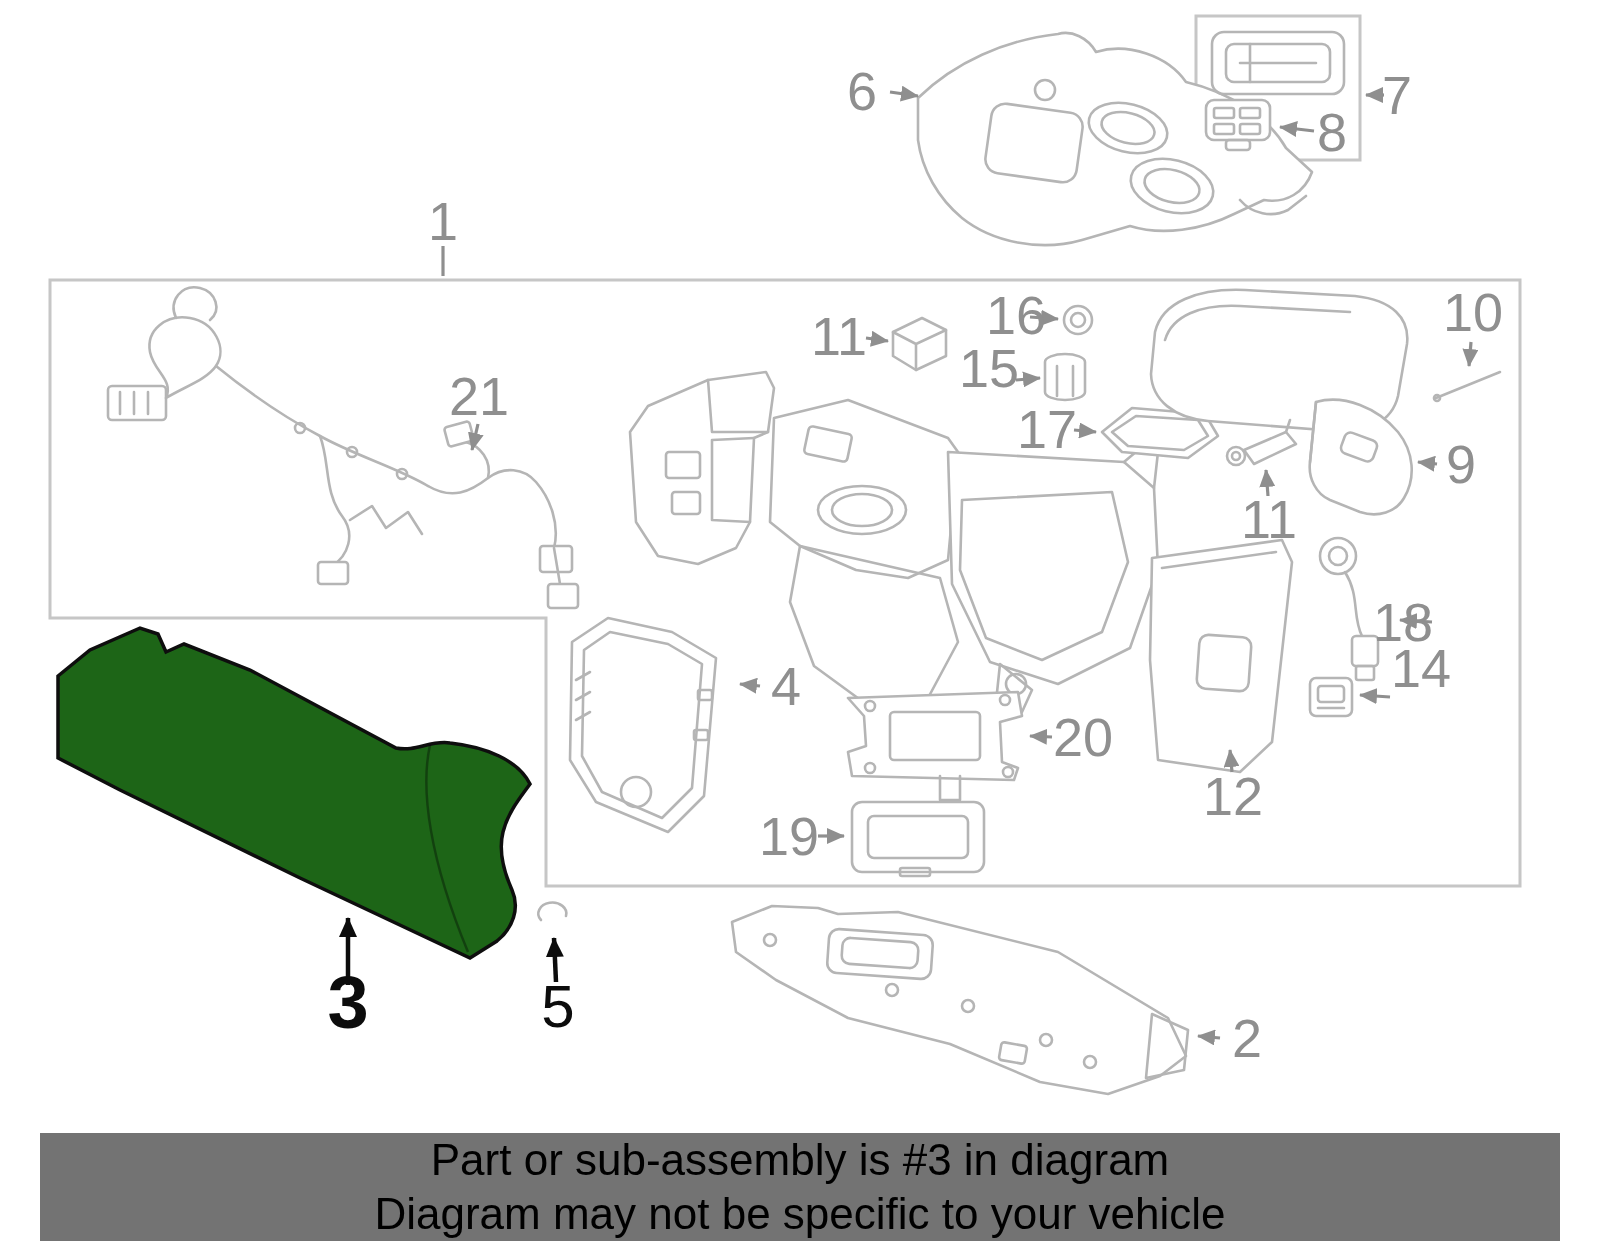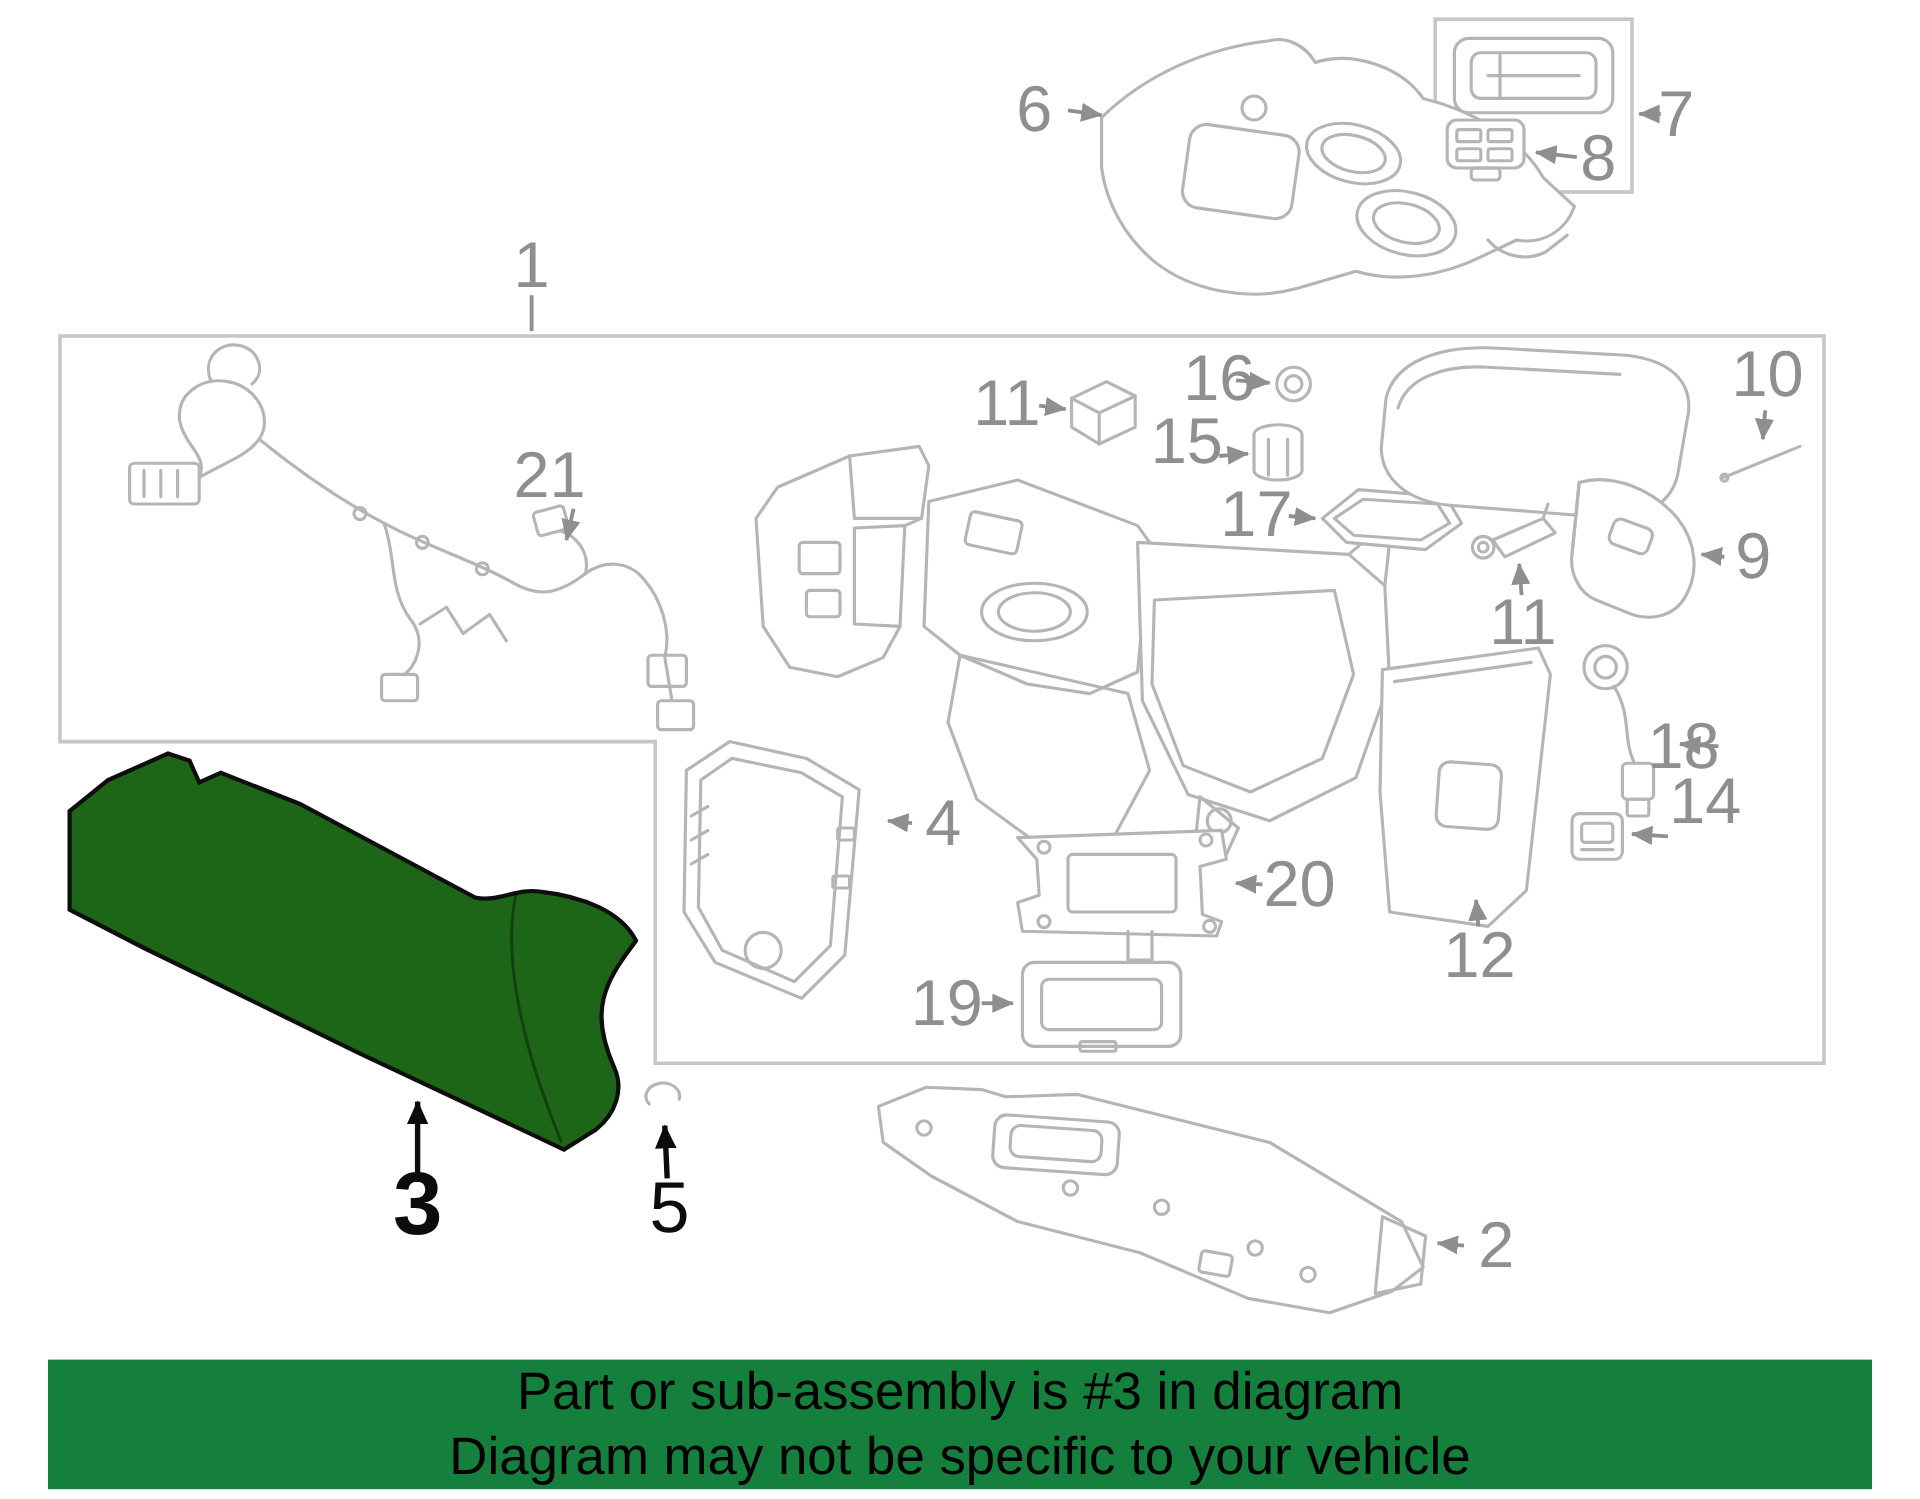--- a/index.html
+++ b/index.html
@@ -252,20 +252,20 @@
   <div class="callout" style="left:1269px;top:519px">11</div>
   <div class="callout" style="left:1233px;top:796px">12</div>
   <div class="callout" style="left:839px;top:336px">11</div>
   <div class="callout" style="left:1421px;top:668px">14</div>
   <div class="callout" style="left:989px;top:368px">15</div>
   <div class="callout" style="left:1016px;top:315px">16</div>
   <div class="callout" style="left:1047px;top:429px">17</div>
   <div class="callout" style="left:1403px;top:622px">18</div>
   <div class="callout" style="left:789px;top:836px">19</div>
   <div class="callout" style="left:1083px;top:737px">20</div>
-  <div class="callout" style="left:458px;top:396px">21</div>
-
-  <div class="banner" style="background-color: #15803d; color: rgb(0, 0, 0);">
+  <div class="callout" style="left:479px;top:396px">21</div>
+
+  <div class="banner" style="background-color: #737373; color: rgb(0, 0, 0);">
     <div class="bl">Part or sub-assembly is #3 in diagram</div>
     <div class="bl">Diagram may not be specific to your vehicle</div>
   </div>
 
 </div>
 
 </body></html>

